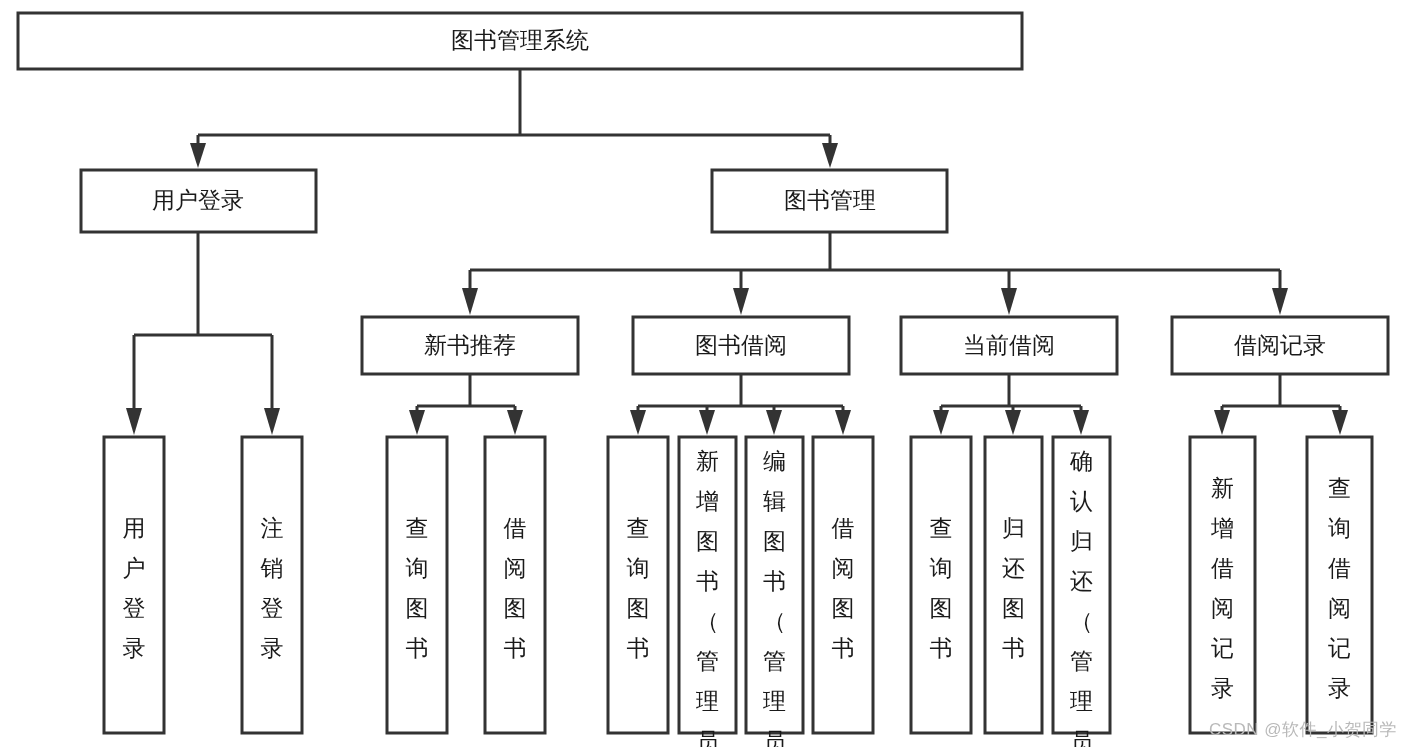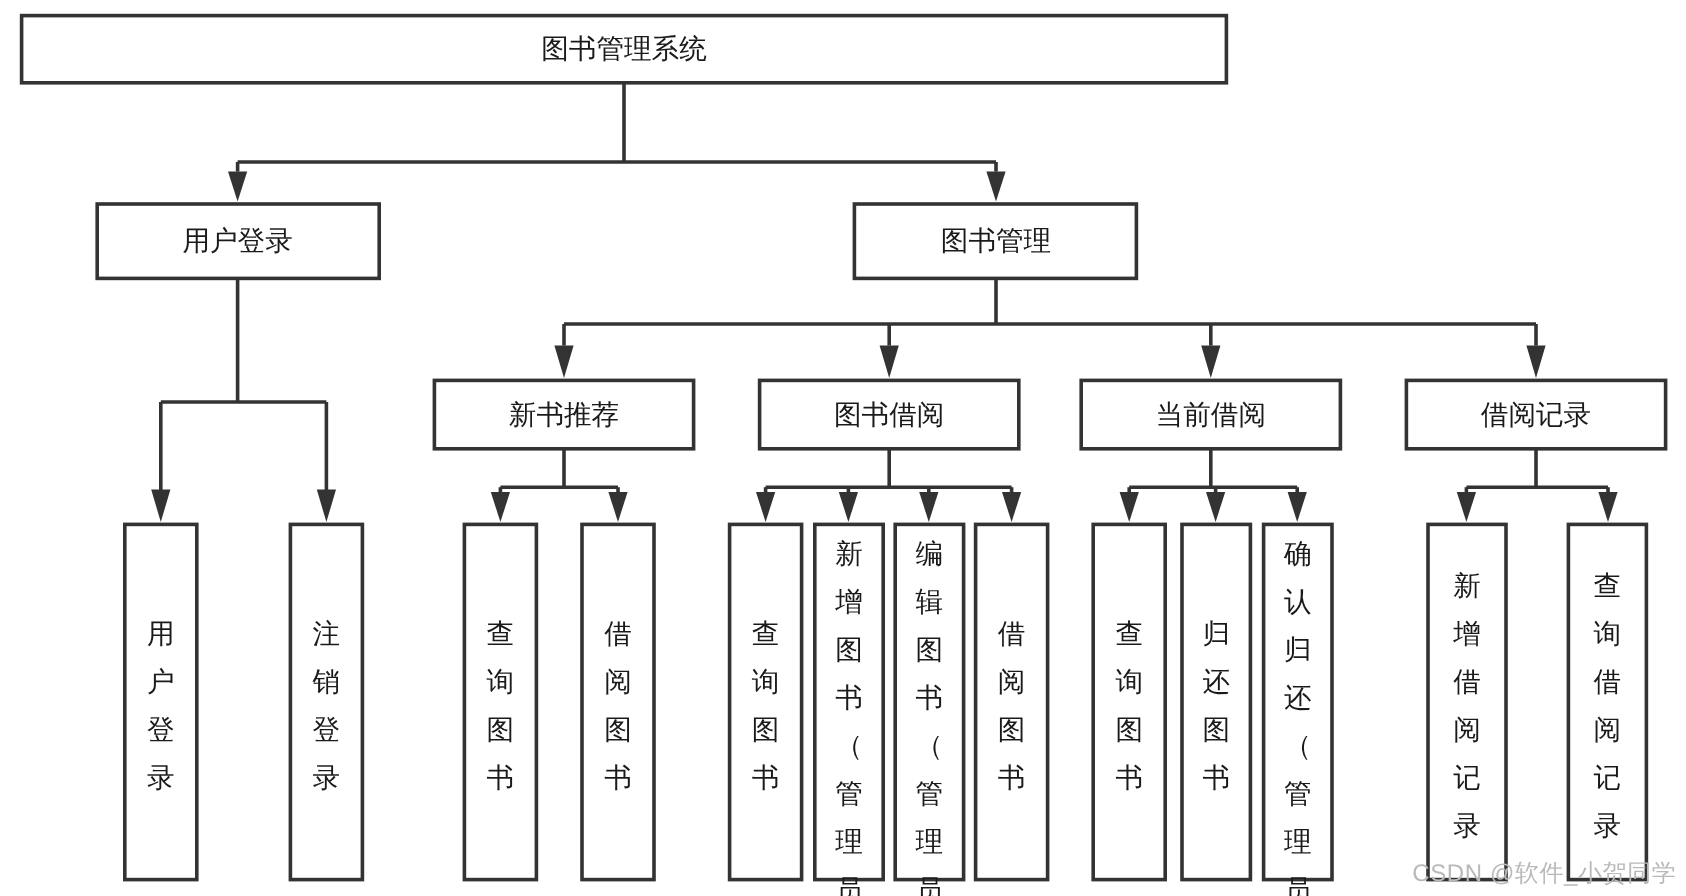--- a/index.html
+++ b/index.html
@@ -45,21 +45,21 @@
     fill: #1a1a1a;
     font-family: "Liberation Sans", "DejaVu Sans", sans-serif;
     font-size: 23px;
     text-anchor: middle;
   }
   .watermark {
     position: absolute;
     right: 8px;
     bottom: 6px;
     font-family: "Liberation Sans", "DejaVu Sans", sans-serif;
-    font-size: 20px;
+    font-size: 17px;
     color: #b9b9b9;
     letter-spacing: 0.5px;
     white-space: nowrap;
     pointer-events: none;
   }
 </style>
 </head>
 <body>
 
 <svg id="diagram" viewBox="0 0 1405 747" xmlns="http://www.w3.org/2000/svg">

